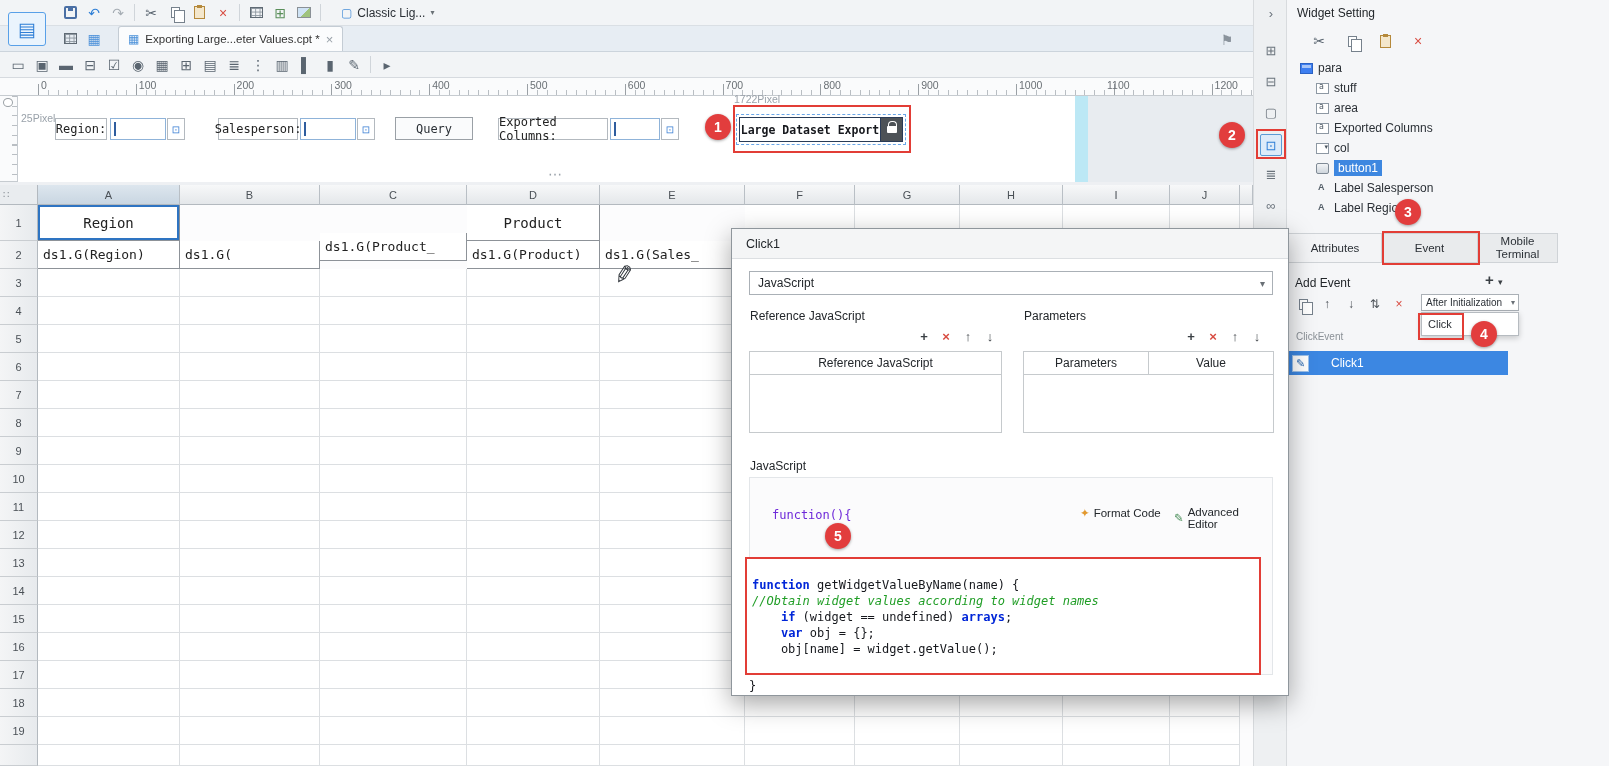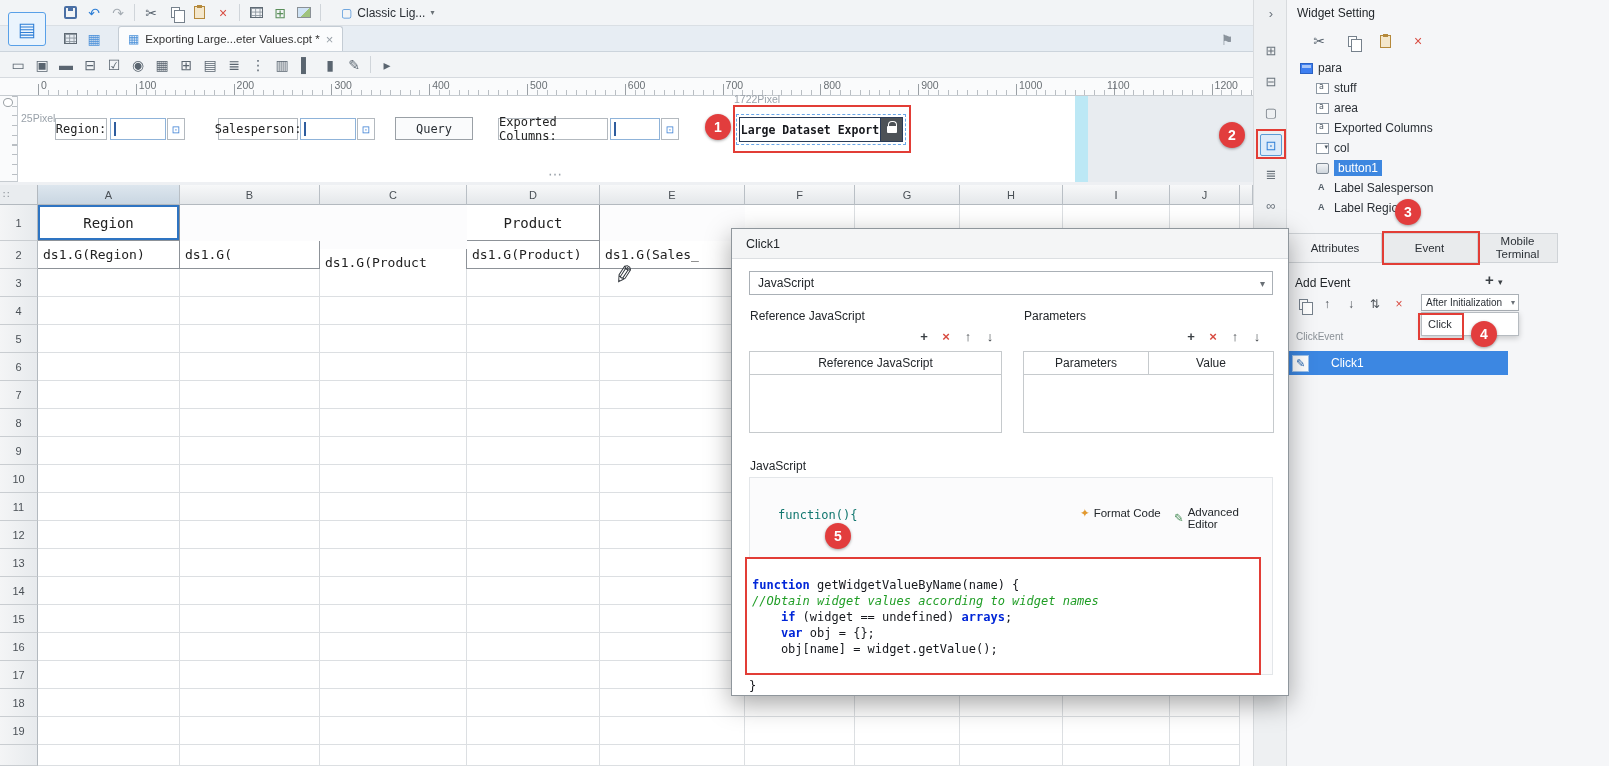--- a/index.html
+++ b/index.html
@@ -81,21 +81,21 @@
   #dlg-select{position:absolute;left:17px;top:42px;width:524px;height:24px;border:1px solid #aab0b6;display:flex;align-items:center;padding-left:8px;font-size:12px;color:#23272b;cursor:pointer}
   #dlg-select .chev{position:absolute;right:7px;color:#6a7076;font-size:10px}
   .dlg-lbl{position:absolute;font-size:12px;color:#23272b}
   .dtools{position:absolute;display:flex;gap:4px}
   .dtb{width:18px;height:18px;display:flex;align-items:center;justify-content:center;font-size:13px;font-weight:bold;cursor:pointer;color:#3a3f44}
   .mini-table{position:absolute;background:#fff;border:1px solid #c6cacd}
   .mini-table .th{height:23px;border-bottom:1px solid #c6cacd;display:flex;align-items:center;justify-content:center;font-size:12px;color:#23272b}
   .mini-table .th .thc{flex:1;display:flex;align-items:center;justify-content:center;height:100%}
   .mini-table .th .thc + .thc{border-left:1px solid #c6cacd}
   #dlg-code{position:absolute;left:17px;top:248px;width:524px;height:198px;background:#fbfbfc;border:1px solid #e3e6e9}
-  #dlg-func{position:absolute;left:28px;top:30px;font:12px "DejaVu Sans Mono",monospace;color:#0f766e}
+  #dlg-func{position:absolute;left:22px;top:30px;font:12px "DejaVu Sans Mono",monospace;color:#6d28d9}
   .fc-btn{position:absolute;top:28px;display:flex;gap:4px;font-size:11.5px;color:#23272b;align-items:center;cursor:pointer}
   #codebox{position:absolute;left:13px;top:328px;width:516px;height:118px;border:2px solid #e23d36;background:#fff;padding:2px 5px;overflow:hidden;z-index:2}
   .cline{font:12px/16px "DejaVu Sans Mono",monospace;white-space:pre;color:#16181d}
   .c-kw{color:#0026d8;font-weight:bold}
   .c-com{color:#1f9d25;font-style:italic}
   .c-pl{color:#16181d}
   .c-str{color:#001080}
   #dlg-brace{position:absolute;left:17px;top:450px;font:12px "DejaVu Sans Mono",monospace;color:#16181d}
 
   
@@ -289,21 +289,21 @@
     <div class="cell hrow used sel" style="left: 38px; top: 20px; width: 142px; height: 36px;">Region</div>
     <div class="cell hrow used" style="left: 467px; top: 20px; width: 133px; height: 36px;">Product</div>
     <div class="cell" style="left: 745px; top: 20px; width: 110px; height: 36px;"></div>
     <div class="cell" style="left: 855px; top: 20px; width: 105px; height: 36px;"></div>
     <div class="cell" style="left: 960px; top: 20px; width: 103px; height: 36px;"></div>
     <div class="cell" style="left: 1063px; top: 20px; width: 107px; height: 36px;"></div>
     <div class="cell" style="left: 1170px; top: 20px; width: 70px; height: 36px;"></div>
     <div class="rh" style="top: 56px; height: 28px;">2</div>
     <div class="cell drow used" style="left: 38px; top: 56px; width: 142px; height: 28px;">ds1.G(Region)</div>
     <div class="cell drow used" style="left: 180px; top: 56px; width: 140px; height: 28px;">ds1.G(</div>
-    <div class="cell drow used" style="left: 320px; top: 64px; width: 147px; height: 28px;">ds1.G(Product_</div>
+    <div class="cell drow used" style="left: 320px; top: 48px; width: 147px; height: 28px;">ds1.G(Product_</div>
     <div class="cell drow used" style="left: 467px; top: 56px; width: 133px; height: 28px;">ds1.G(Product)</div>
     <div class="cell drow used" style="left: 600px; top: 56px; width: 145px; height: 28px;">ds1.G(Sales_</div>
     <div class="cell" style="left: 745px; top: 56px; width: 110px; height: 28px;"></div>
     <div class="cell" style="left: 855px; top: 56px; width: 105px; height: 28px;"></div>
     <div class="cell" style="left: 960px; top: 56px; width: 103px; height: 28px;"></div>
     <div class="cell" style="left: 1063px; top: 56px; width: 107px; height: 28px;"></div>
     <div class="cell" style="left: 1170px; top: 56px; width: 70px; height: 28px;"></div>
     <div class="rh" style="top: 84px; height: 28px;">3</div>
     <div class="cell" style="left: 38px; top: 84px; width: 142px; height: 28px;"></div>
     <div class="cell" style="left: 180px; top: 84px; width: 140px; height: 28px;"></div>

